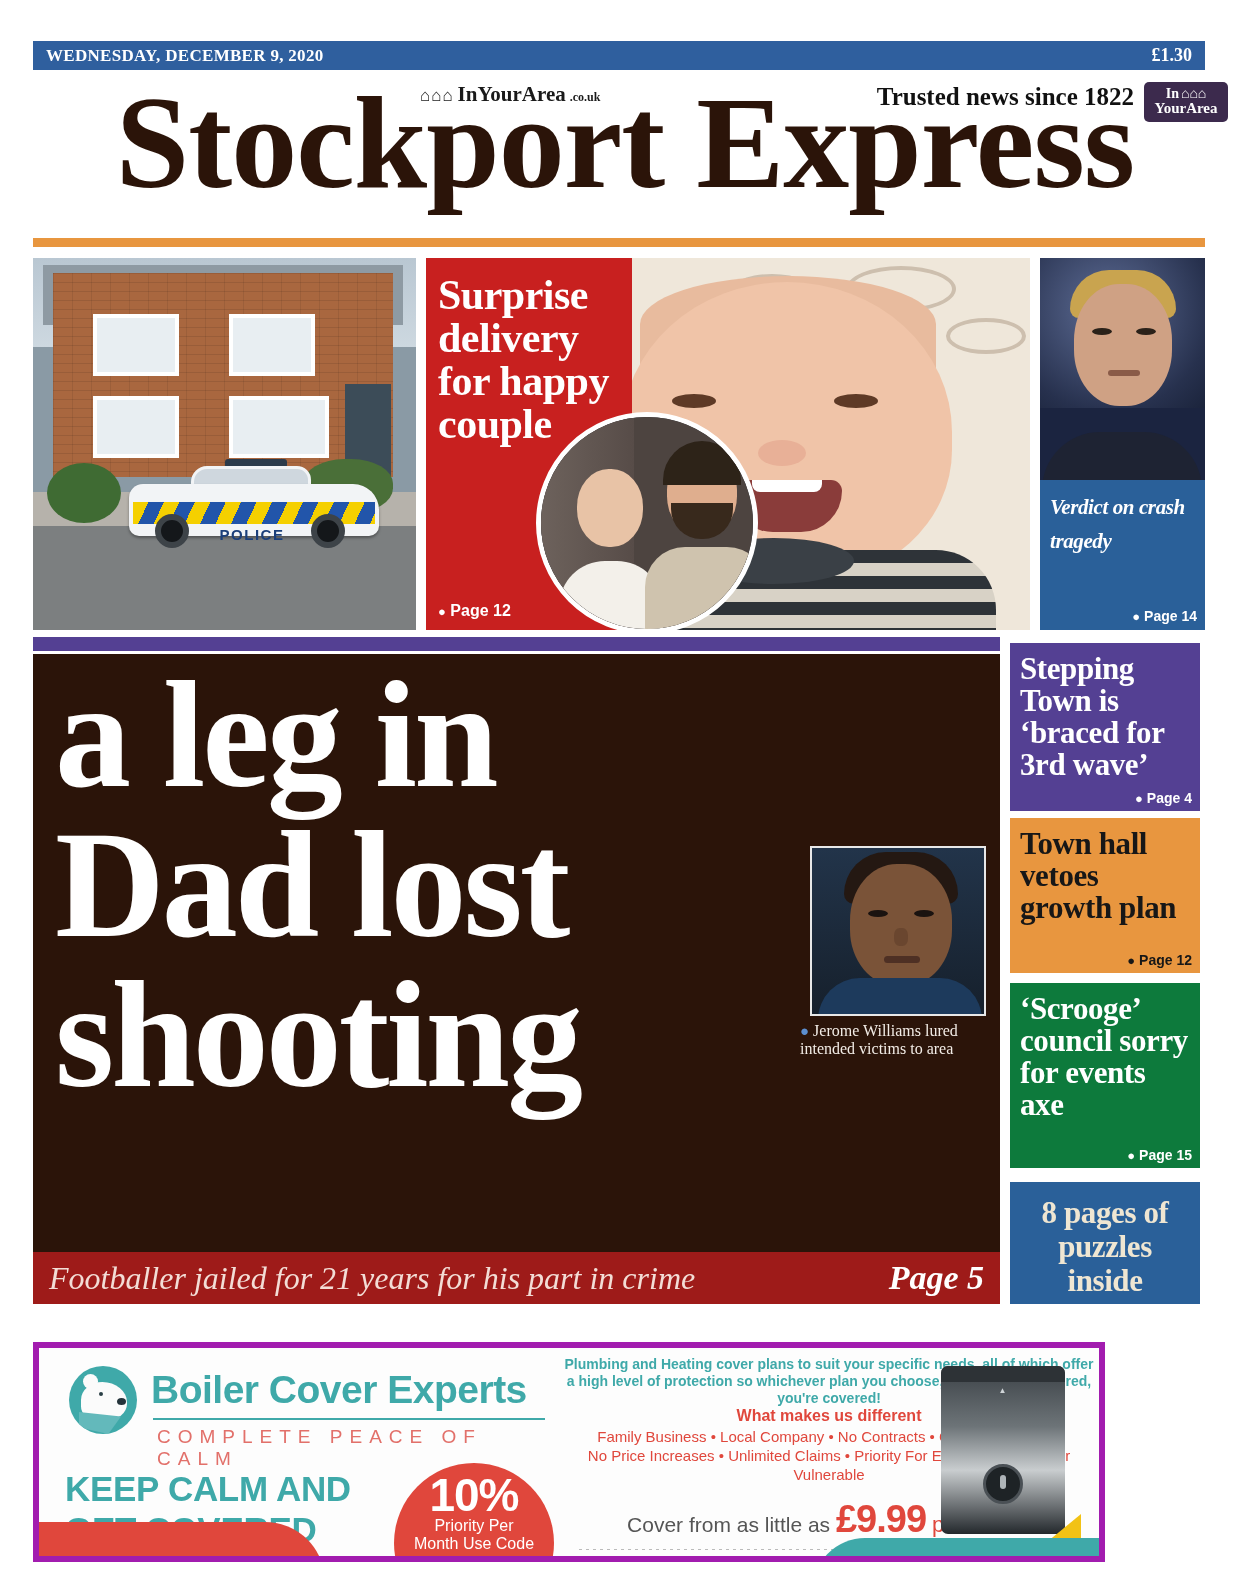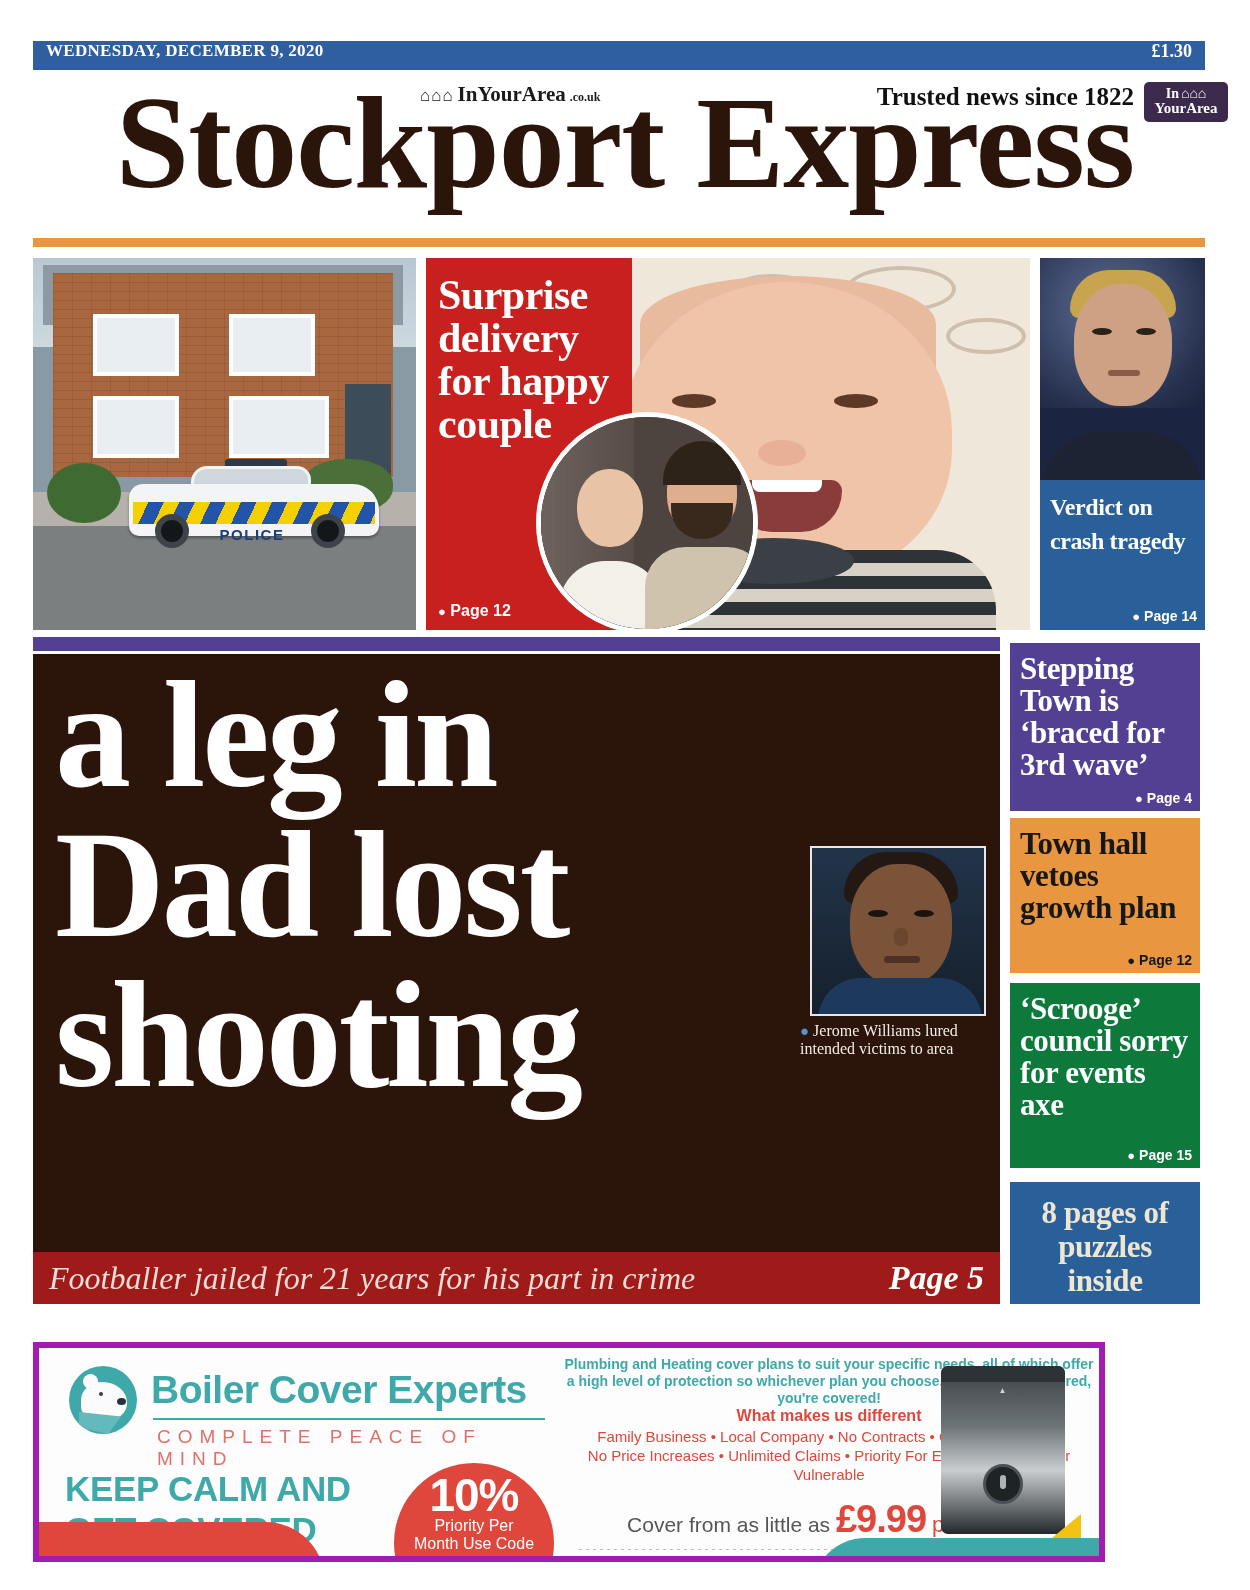--- a/index.html
+++ b/index.html
@@ -8,21 +8,21 @@
     background: #ffffff;
     font-family: "Liberation Sans", sans-serif;
     overflow: hidden;
   }
   .page { position: relative; width: 1250px; height: 1590px; background:#fff; }
 
   
   .datebar {
     position:absolute; left:33px; top:41px; width:1172px; height:29px;
     background:#2f5f9e; color:#ffffff;
-    display:flex; align-items:flex-start; justify-content:space-between;
+    display:flex; align-items:center; justify-content:space-between;
     padding:0 13px;
   }
   .datebar .date {
     font-family:"Liberation Serif", serif; font-weight:bold;
     font-size:17px; letter-spacing:.3px;
   }
   .datebar .price {
     font-family:"Liberation Serif", serif; font-weight:bold; font-size:18px;
   }
 
@@ -205,21 +205,21 @@
   .vp-mouth { position:absolute; left:68px; top:112px; width:32px; height:6px;
               background:#8a5b48; border-radius:4px; }
   .vp-shoulder { position:absolute; left:2px; bottom:-10px; width:160px; height:58px;
                  background:#1e2333; border-radius:60px 60px 0 0; }
   .bluebox {
     position:absolute; left:0; top:222px; width:165px; height:150px;
     background:#2a6099; color:#fff; padding:10px 10px 6px 10px;
   }
   .bluebox .t {
     font-family:"Liberation Serif", serif; font-weight:bold;
-    font-size:24px; line-height:34px; letter-spacing:-.4px;
+    font-size:21px; line-height:34px; letter-spacing:-.4px;font-style:italic;
   }
   .bluebox .cap-ref { right:8px; bottom:6px; font-size:14px; }
 
   .rule-purple {
     position:absolute; left:33px; top:637px; width:967px; height:14px;
     background:#544093;
   }
 
   
   .splash {
@@ -532,21 +532,21 @@
     <div class="ad-left">
       <div class="bear-logo">
         <div class="bear-ear"></div>
         <div class="bear-face"></div>
         <div class="bear-eye"></div>
         <div class="bear-nose"></div>
         <div class="bear-scarf"></div>
       </div>
       <div class="ad-brand">Boiler Cover Experts</div>
       <div class="ad-brand-rule"></div>
-      <div class="ad-tagline">COMPLETE PEACE OF MIND</div>
+      <div class="ad-tagline">COMPLETE PEACE OF CALM</div>
       <div class="ad-keep">
         <div>KEEP CALM AND</div>
         <div>GET COVERED</div>
       </div>
       <div class="ad-disc">
         <div class="p10">10%</div>
         <div class="dl">Priority Per</div>
         <div class="dl">Month Use Code</div>
         <div class="code">RepairBear10</div>
       </div>

